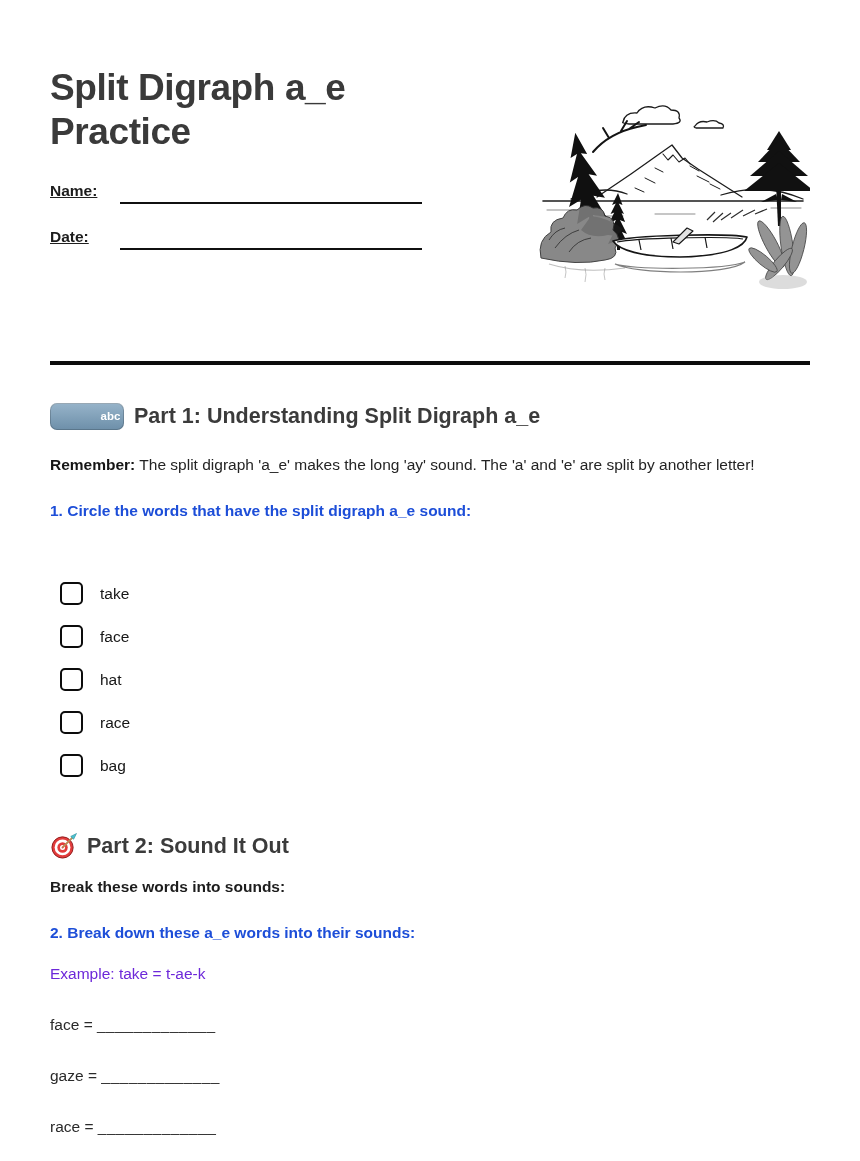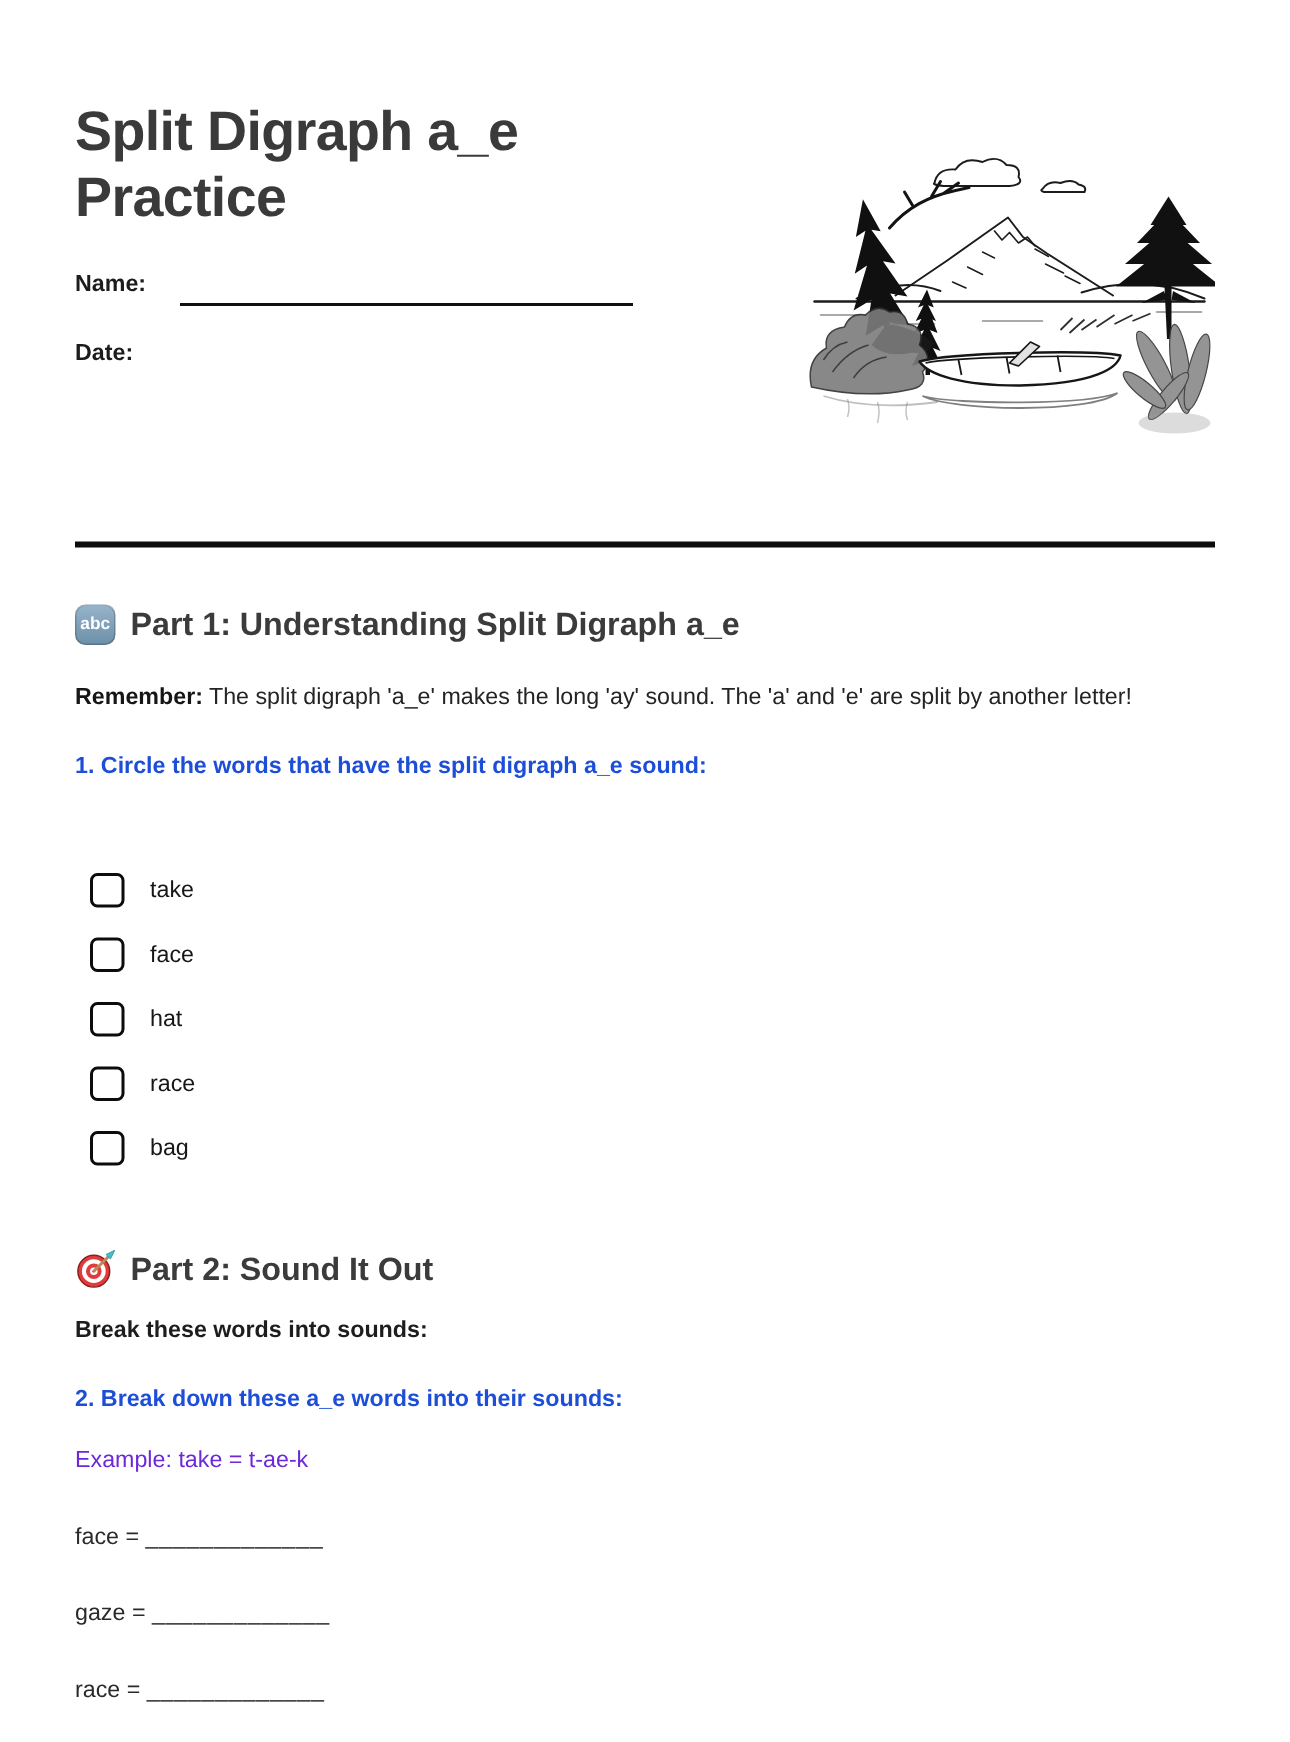--- a/index.html
+++ b/index.html
@@ -6,35 +6,35 @@
   body{
     width:860px;height:1161px;overflow:hidden;position:relative;
     background:#ffffff;color:#1f1f1f;
     font-family:"Liberation Sans",sans-serif;
   }
   .content{padding:0 50px;}
   .title{
     margin:66px 0 0 0;font-size:37px;line-height:1.18;font-weight:700;
     color:#3a3a3a;max-width:430px;letter-spacing:-0.4px;
   }
-  .field-row{display:flex;align-items:flex-start;width:372px;}
+  .field-row{display:flex;align-items:center;width:372px;text-decoration:underline;}
   .field-row.name{margin-top:28px;}
-  .field-row.date{margin-top:23px;flex-direction:column;}
+  .field-row.date{margin-top:23px;}
   .field-label{font-weight:700;font-size:15.5px;color:#1c1c1c;width:70px;padding-bottom:3px;}
   .field-line{flex:1;height:21px;border-bottom:2px solid #101010;font-size:15px;}
   .illustration{position:absolute;left:535px;top:98px;width:275px;height:192px;}
   .divider{margin-top:111px;height:4px;width:760px;background:#0d0d0d;}
   .part-heading{margin-top:36px;display:flex;align-items:center;gap:10px;
     font-size:21.5px;font-weight:700;color:#3b3b3b;line-height:30px;}
   .abc-icon{
     width:27px;height:27px;border-radius:7px;flex:0 0 27px;
     background:linear-gradient(#97b4ca,#6d8fa9);
     box-shadow:inset 0 0 0 1px rgba(0,0,0,.18), inset 0 1px 0 rgba(255,255,255,.35);
     color:#ffffff;font-weight:700;font-size:11.5px;
-    display:flex;align-items:center;justify-content:center;letter-spacing:0;
+    display:flex;align-items:center;justify-content:center;letter-spacing:0;padding-left:47px;
   }
   .dart-icon{width:27px;height:27px;flex:0 0 27px;}
   .remember{margin-top:24px;font-size:15.5px;color:#242424;line-height:19px;}
   .remember b{color:#161616;}
   .question{margin-top:27px;font-size:15.5px;font-weight:700;color:#1d4ed8;line-height:19px;}
   .word-list{margin-top:62px;margin-left:10px;}
   .word-row{display:flex;align-items:center;height:23px;margin-bottom:20px;}
   .checkbox{
     width:23px;height:23px;box-sizing:border-box;border:2.5px solid #0c0c0c;
     border-radius:5px;background:#fff;cursor:pointer;

